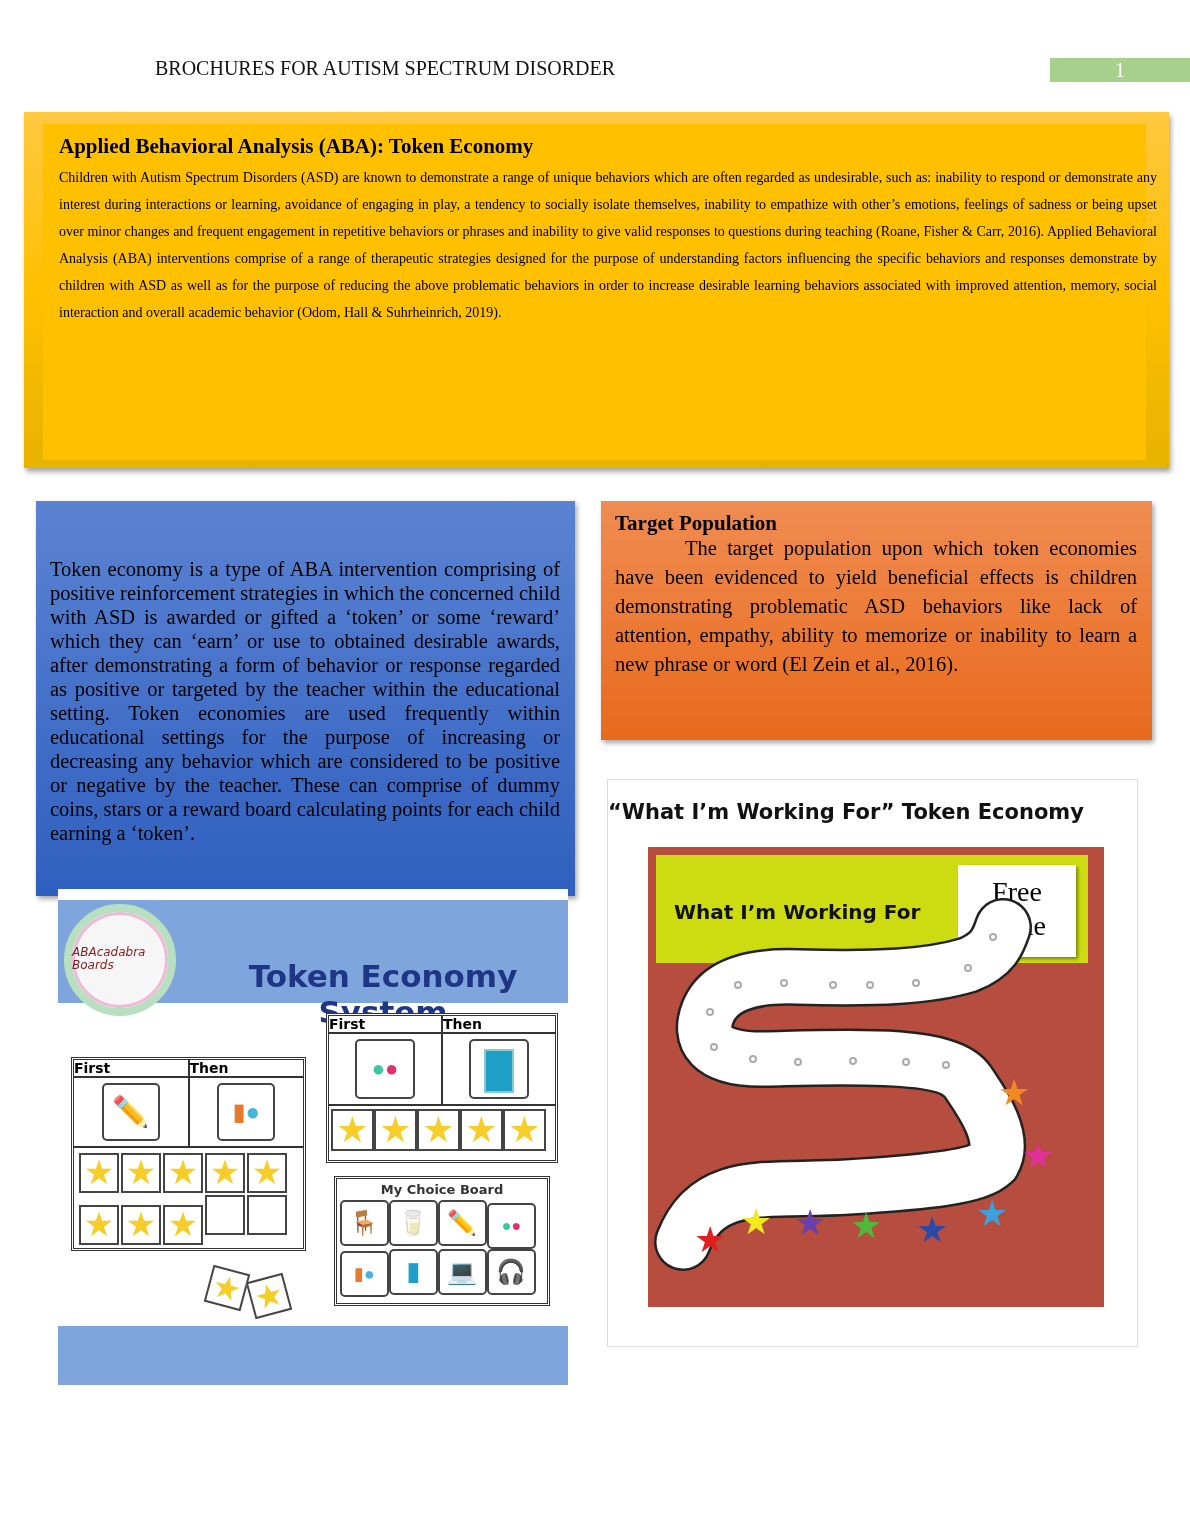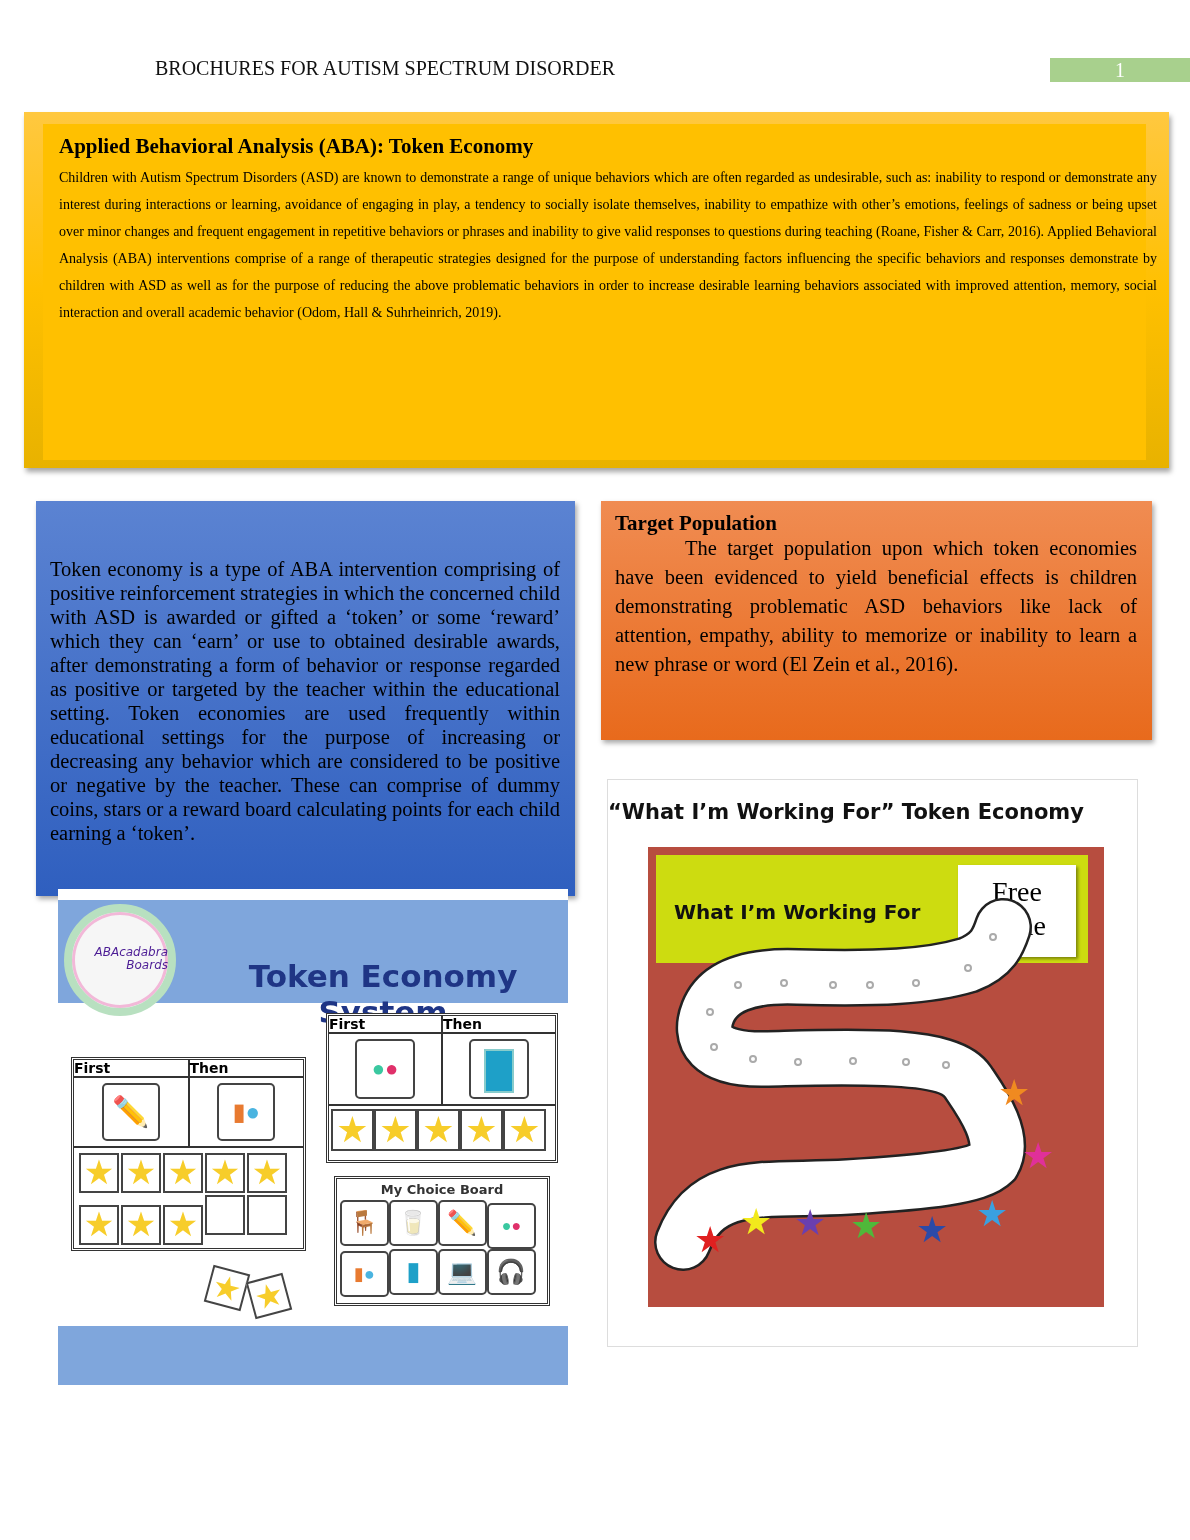--- a/index.html
+++ b/index.html
@@ -22,22 +22,22 @@
   .orange-title { position:absolute; left:14px; top:10px; font-size:21px; font-weight:bold; }
   .orange-body { position:absolute; left:14px; top:33px; width:522px; font-size:20.5px; line-height:29px; text-align:justify; }
   .orange-body .indent { display:inline-block; width:70px; }
 
   
   .ft-img { position:absolute; left:58px; top:889px; width:510px; height:496px; background:#fff; }
   .ft-banner { position:absolute; left:0; top:11px; width:510px; height:103px; background:#7fa6dc; }
   .ft-wreath { position:absolute; left:6px; top:4px; width:112px; height:112px; border-radius:50%;
                background:#f6f6f6; border:8px solid #b8e0c0; box-sizing:border-box;
                box-shadow:0 0 0 3px #f2b8d8 inset; }
-  .ft-wreath-text { position:absolute; left:0; right:0; top:34px; text-align:right; font-size:12px;
-                    color:#4c1d95; font-style:italic; line-height:13px; font-family:"DejaVu Sans", sans-serif;padding-left:21px; }
+  .ft-wreath-text { position:absolute; left:0; right:0; top:34px; text-align:left; font-size:12px;
+                    color:#7f1d1d; font-style:italic; line-height:13px; font-family:"DejaVu Sans", sans-serif; }
   .ft-title { position:absolute; left:150px; top:6px; width:360px; text-align:center; font-family:"DejaVu Sans", sans-serif;
               font-weight:bold; color:#1f3585; font-size:46px; line-height:50px; }
   .ft-sub { position:absolute; left:140px; top:58px; width:370px; text-align:center; font-family:"DejaVu Sans", sans-serif;
             font-weight:bold; color:#1f3585; font-size:31px; }
   .ft-bottom { position:absolute; left:0; top:437px; width:510px; height:59px; background:#7fa6dc; }
   .board { position:absolute; border:3px double #333; background:#fff; box-sizing:border-box; }
   .board-head { display:flex; border-bottom:2px solid #333; font-family:"DejaVu Sans", sans-serif; font-weight:bold; font-size:14px; }
   .board-head div { flex:1; text-align:left; }
   .board-head div + div { border-left:2px solid #333; }
   .star-cell { display:inline-block; border:2px solid #444; background:#fff; box-sizing:border-box; text-align:center; color:#f7cd2a; }

